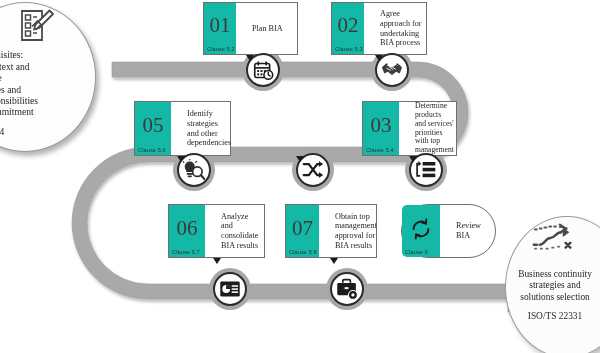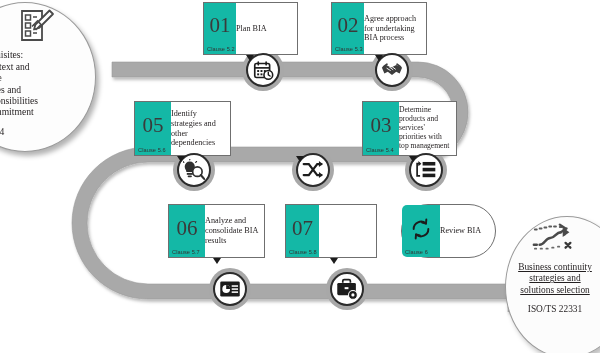--- a/index.html
+++ b/index.html
@@ -48,21 +48,21 @@
     position:absolute;
     left:3px;bottom:2px;
     font-family:"Liberation Sans", sans-serif;
     font-size:5.6px;
     color:#333;
     white-space:nowrap;
     letter-spacing:0.1px;
   }
   .step-box .desc{
     flex:1 1 auto;
-    padding:3px 3px 3px 0;
+    padding:3px 3px 3px 16px;
     font-size:8.2px;
     line-height:1.18;
     color:#231f20;
     display:flex;
     align-items:center;
   }
   .step-box.rounded{border-radius:5px;}
   .step-box.rounded .num-cell{border-radius:5px 0 0 5px;}
   .step-box .cyc-icon{width:22px;height:22px;margin-bottom:5px;}
 
@@ -140,21 +140,21 @@
     border-radius:50%/50%;
     box-shadow:3px 4px 5px rgba(0,0,0,0.25);
     z-index:8;
   }
   #outcome .inner{
     position:absolute;
     left:6px;top:6px;width:86px;height:128px;
     text-align:center;
   }
   #outcome .out-text{
-    font-size:9.4px;line-height:1.2;margin-top:1px;text-decoration:underline;
+    font-size:9.4px;line-height:1.2;margin-top:8px;
   }
   #outcome .out-std{
     font-size:9.4px;margin-top:8px;
   }
   #outcome .out-icon{margin:0 auto;display:block;}
 
   .nosel{user-select:none;}
 </style>
 </head>
 <body>
@@ -259,20 +259,21 @@
     </div>
     <div class="desc">Analyze and consolidate BIA results</div>
   </div>
   <div class="pointer" style="left:213px;top:258px;"></div>
 
   <div class="step-box" style="left:285px;top:204px;width:92px;height:54px;">
     <div class="num-cell" style="width:33px;">
       <span class="num">07</span>
       <span class="clause">Clause 5.8</span>
     </div>
+    <div class="desc">Obtain top management approval for BIA results</div>
   </div>
   <div class="pointer" style="left:330px;top:258px;"></div>
 
   <div class="step-box rounded" style="left:401px;top:204px;width:95px;height:54px;border-radius:27px;">
     <div class="num-cell" style="width:38px;">
       <span class="cyc-icon">
         <svg width="22" height="22" viewBox="0 0 24 24">
           <path d="M20,12 a8,8 0 0 1 -13.4,5.9" fill="none" stroke="#1c1c1c" stroke-width="2.1" stroke-linecap="round"></path>
           <path d="M4,12 a8,8 0 0 1 13.4,-5.9" fill="none" stroke="#1c1c1c" stroke-width="2.1" stroke-linecap="round"></path>
           <path d="M17.4,6.1 l0.4,-4.4 M17.4,6.1 l-4.2,-1.1" stroke="#1c1c1c" stroke-width="2.1" stroke-linecap="round" fill="none"></path>

